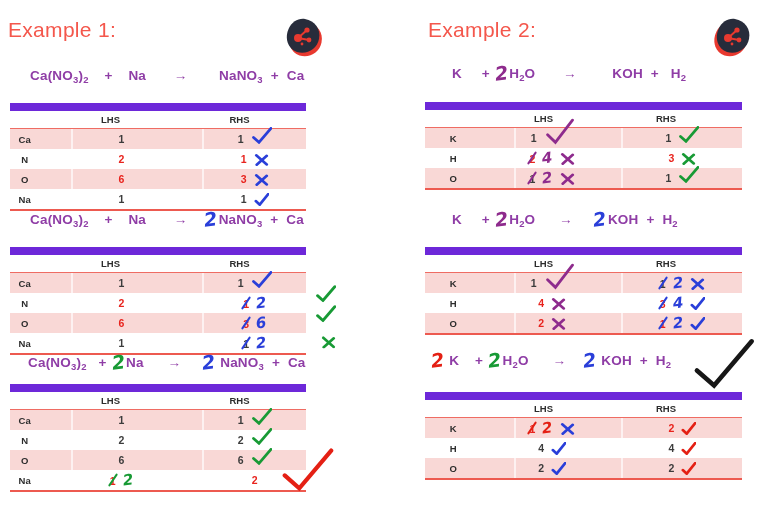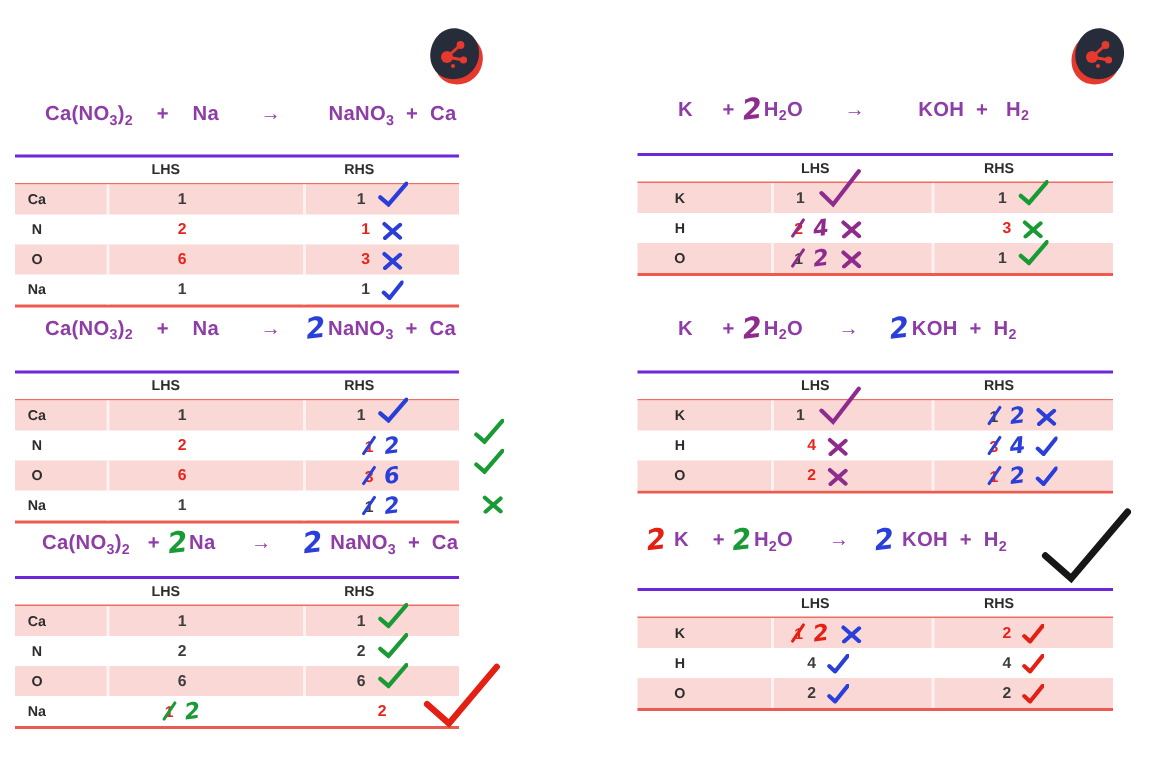--- a/index.html
+++ b/index.html
@@ -11,21 +11,21 @@
          color:#f4574c;letter-spacing:.3px;}
   #col-1 .title{left:44px;}
   .logo{position:absolute;top:15px;width:44px;height:44px;display:block;}
   #col-0 .logo{left:281px;} #col-1 .logo{left:327px;}
   .eq{position:absolute;white-space:pre;font-size:13.5px;font-weight:600;color:#8f3da6;
       letter-spacing:.2px;display:flex;align-items:baseline;}
   .eq .sub{font-size:9.5px;position:relative;top:3px;}
   .hand{display:inline-block;font-family:"DejaVu Sans",sans-serif;font-style:italic;
         font-weight:600;transform:rotate(-7deg);line-height:1;}
   .eq .hand{font-size:19px;position:relative;top:2px;margin:0 1px;}
-  .tbl{position:absolute;border-top:2px solid #6d28d9;border-bottom:2px solid #ed5a50;}
+  .tbl{position:absolute;border-top:8px solid #6d28d9;border-bottom:2px solid #ed5a50;}
   .thead{display:flex;height:17px;align-items:center;border-bottom:1.6px solid #ef6c63;}
   .th{font-size:9.5px;font-weight:700;color:#2c2c2c;text-align:center;}
   .trow{display:flex;height:20px;position:relative;gap:32px;}
   .trow.pink{background:#f9d8d6;}
   .tcell{display:flex;align-items:center;justify-content:center;gap:7px;position:relative;}
   .trow .tcell + .tcell{border-left:2px solid rgba(255,255,255,.65);}
   .el{font-size:9.5px;font-weight:700;color:#2c2c2c;}
   .num{font-size:10.5px;font-weight:600;line-height:1;}
   .num.red{color:#e8231d;font-weight:700;}
   .num.dark{color:#3c3c3c;}
@@ -39,20 +39,21 @@
   .mark.lg{margin-top:-8px;}
   .mark.xl{position:absolute;right:-28px;top:50%;transform:translateY(-72%);}
   .eq-mark{position:absolute;}
 </style>
 </head>
 <body>
 
 <div class="page">
 
   <section class="col" id="col-0">
+    <h2 class="title">Example 1:</h2>
     <span class="logo">
       <svg viewBox="0 0 44 44" width="44" height="44">
         <path d="M24 5 C34 7 40 15 38 25 C36 35 26 41 16 38 C7 35 3 24 8 14 C11 8 17 4 24 5 Z" fill="#e8392f" transform="translate(2.5,2.5)"></path>
         <path d="M24 4 C34 6 40 14 38 24 C36 34 26 40 16 37 C7 34 3 23 8 13 C11 7 17 3 24 4 Z" fill="#272c3b"></path>
         <g stroke="#e8392f" stroke-width="2" fill="#e8392f">
           <line x1="17" y1="23" x2="26" y2="15"></line>
           <line x1="17" y1="23" x2="28" y2="25"></line>
           <circle cx="17" cy="23" r="4" stroke="none"></circle>
           <circle cx="26" cy="15" r="2.6" stroke="none"></circle>
           <circle cx="28" cy="25" r="2.4" stroke="none"></circle>
@@ -257,20 +258,21 @@
                   <path d="M6.72 28.52 L21.28 41.4 L53.199999999999996 3.68" fill="none" stroke="#e42014" stroke-width="4.2" stroke-linecap="round"></path>
                 </svg>
               </span>
             </div>
           </div>
         </div>
       </div>
   </section>
 
   <section class="col" id="col-1">
+    <h2 class="title">Example 2:</h2>
     <span class="logo">
       <svg viewBox="0 0 44 44" width="44" height="44">
         <path d="M24 5 C34 7 40 15 38 25 C36 35 26 41 16 38 C7 35 3 24 8 14 C11 8 17 4 24 5 Z" fill="#e8392f" transform="translate(-2.5,2.5)"></path>
         <path d="M24 4 C34 6 40 14 38 24 C36 34 26 40 16 37 C7 34 3 23 8 13 C11 7 17 3 24 4 Z" fill="#272c3b"></path>
         <g stroke="#e8392f" stroke-width="2" fill="#e8392f">
           <line x1="17" y1="23" x2="26" y2="15"></line>
           <line x1="17" y1="23" x2="28" y2="25"></line>
           <circle cx="17" cy="23" r="4" stroke="none"></circle>
           <circle cx="26" cy="15" r="2.6" stroke="none"></circle>
           <circle cx="28" cy="25" r="2.4" stroke="none"></circle>

